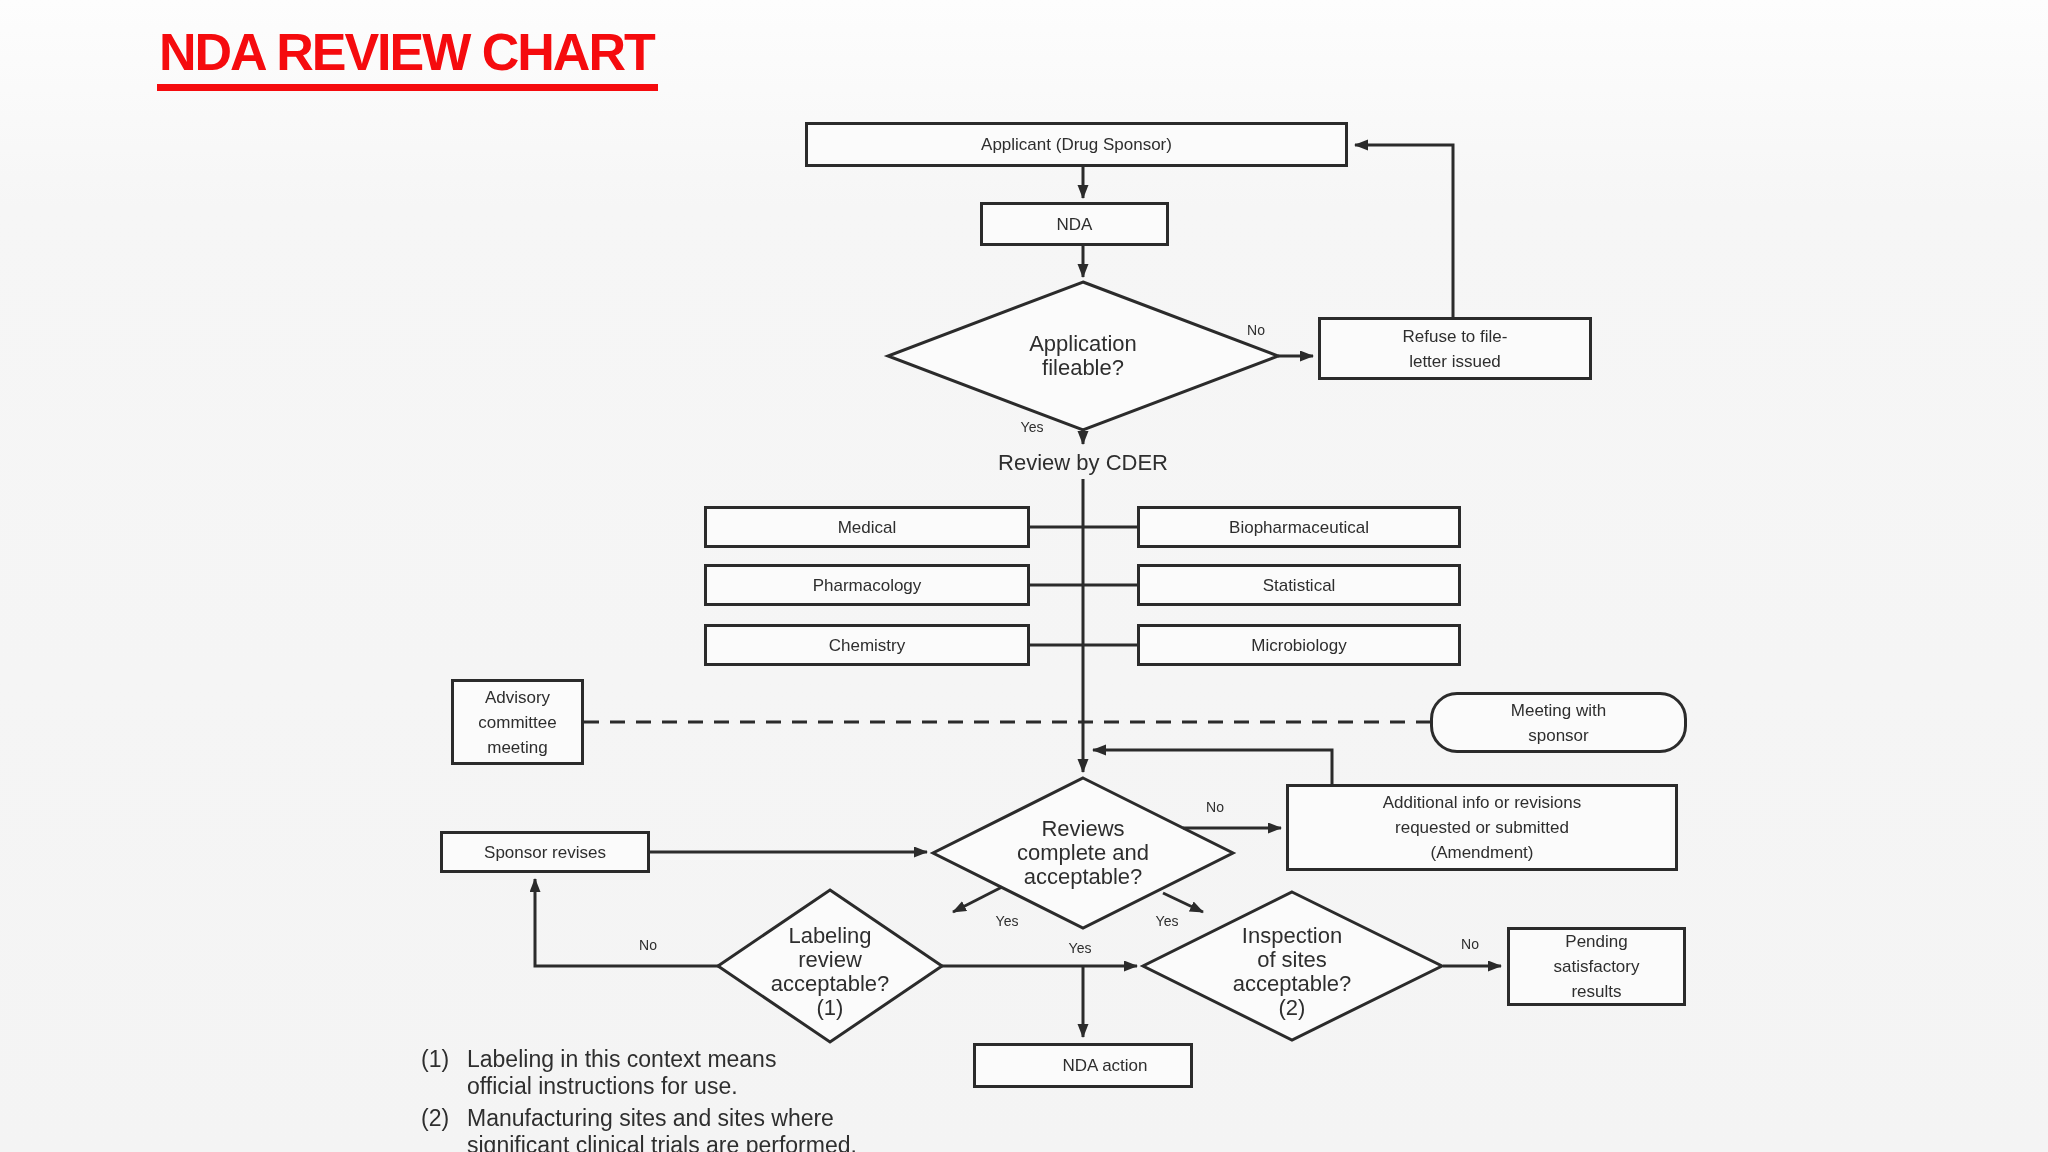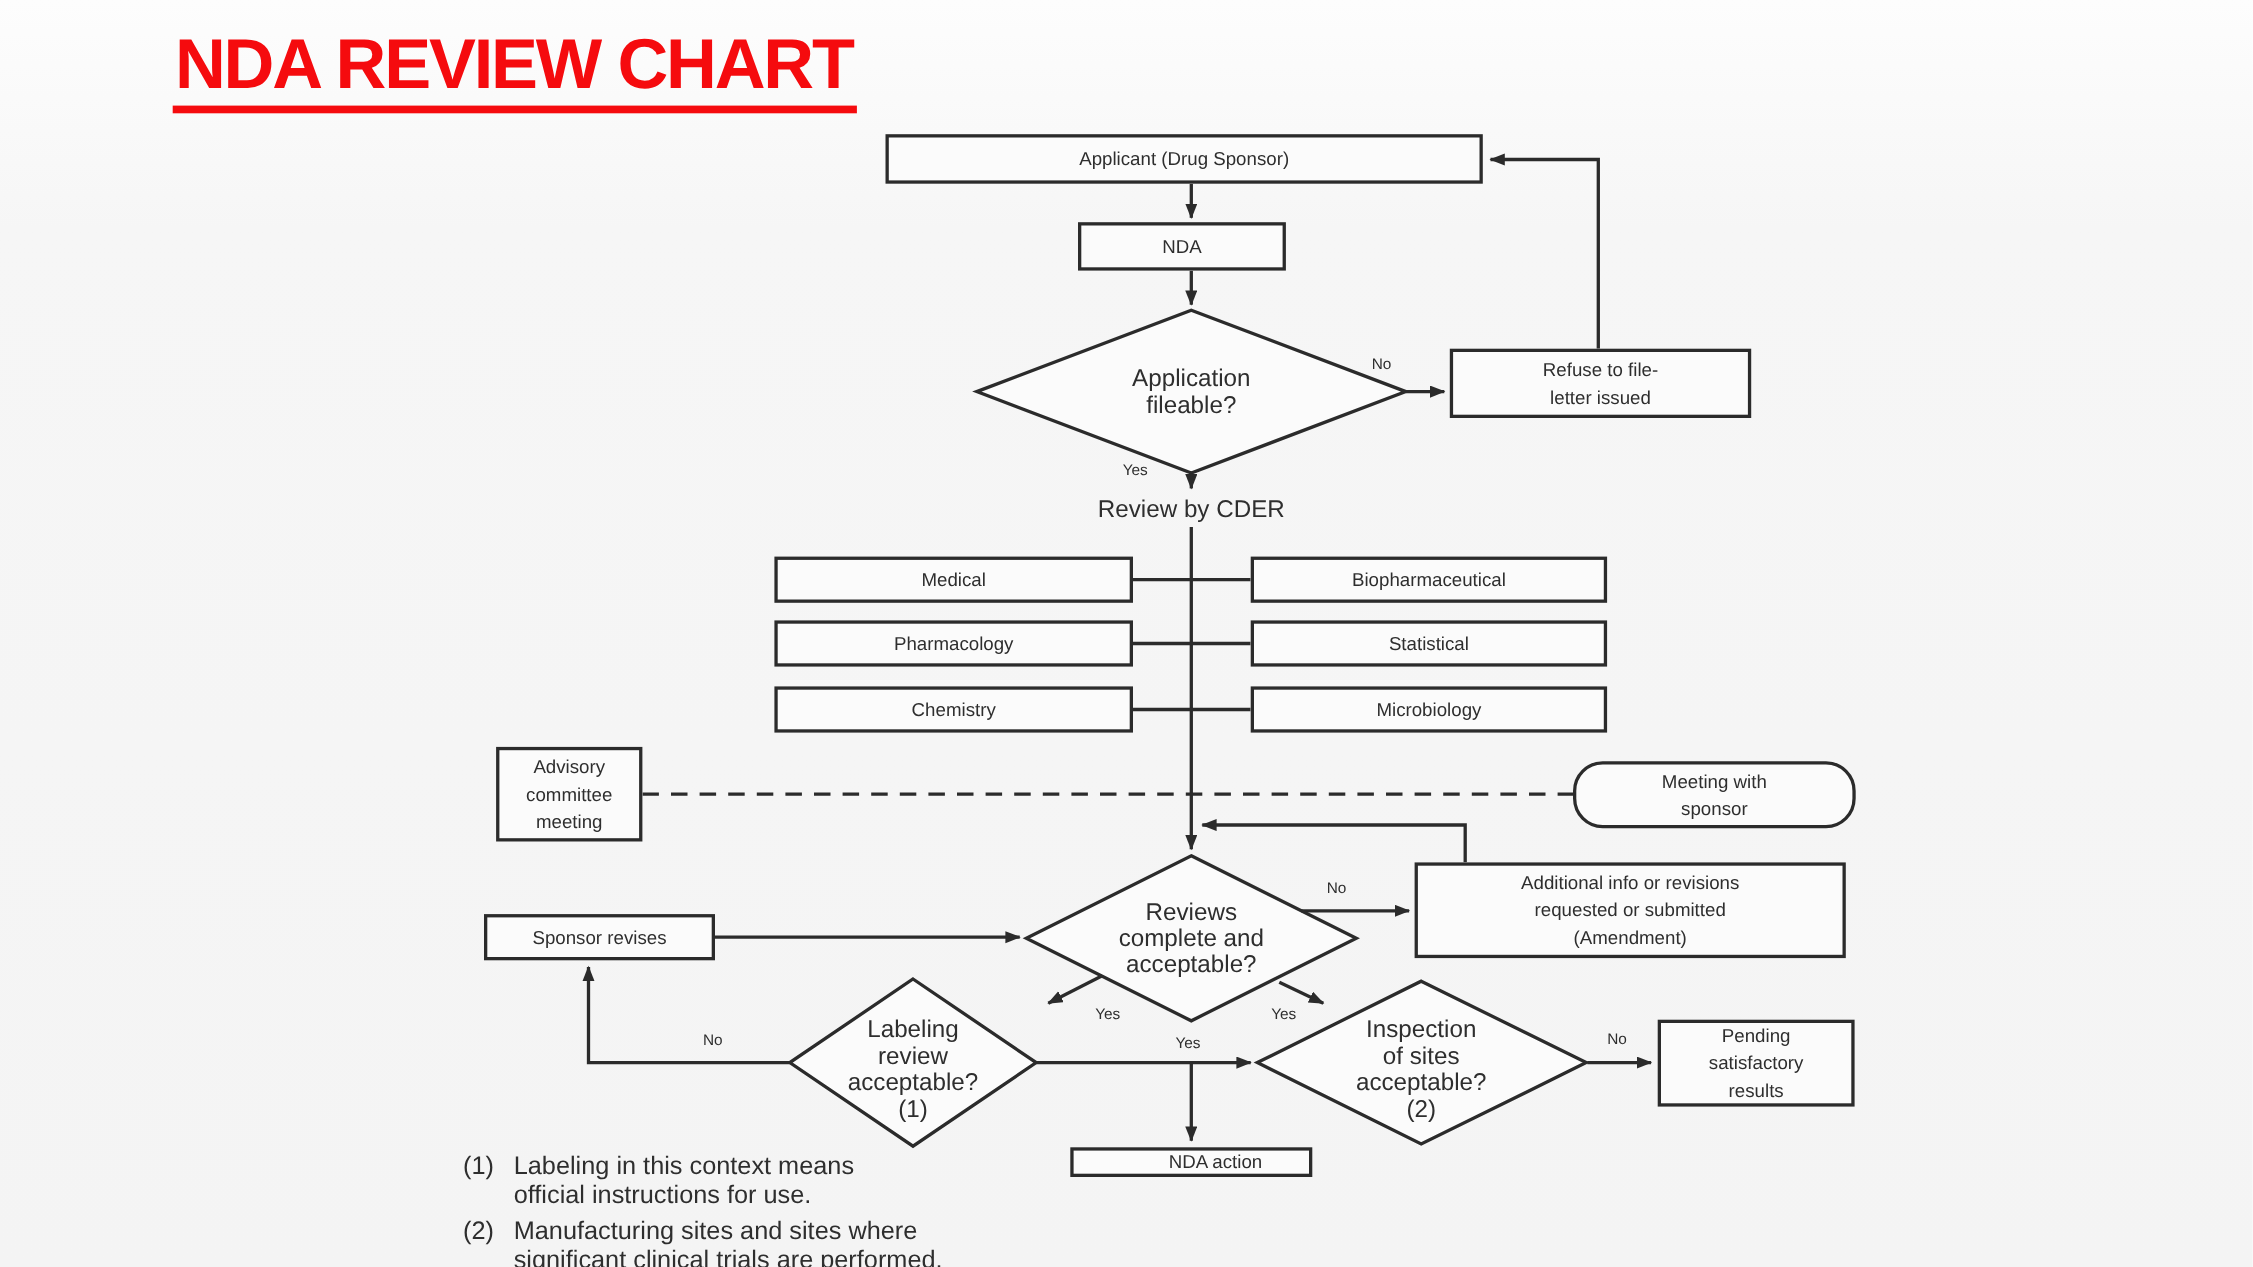--- a/index.html
+++ b/index.html
@@ -12,21 +12,21 @@
     height: 1152px;
     background: linear-gradient(180deg, #fdfdfd 0%, #f6f6f6 18%, #f4f4f4 100%);
     overflow: hidden;
     color: #2b2b2b;
   }
 
   #title {
     position: absolute;
     left: 157px;
     top: 26px;
-    font-size: 64px;
+    font-size: 52px;
     font-weight: bold;
     letter-spacing: -2px;
     color: #f50b0e;
     border-bottom: 7px solid #f50b0e;
     padding: 0 4px 6px 2px;
     line-height: 1.0;
     white-space: nowrap;
   }
 
   svg.canvas {
@@ -149,21 +149,21 @@
 
   <div class="node" style="left:1430px; top:692px; width:257px; height:61px;border-radius:27px;">Meeting with
 sponsor</div>
 
   <div class="node" style="left:1286px; top:784px; width:392px; height:87px;">Additional info or revisions
 requested or submitted
 (Amendment)</div>
 
   <div class="node" style="left:440px; top:831px; width:210px; height:42px;">Sponsor revises</div>
 
-  <div class="node" style="left:973px; top:1043px; width:220px; height:27px;padding-left:44px;">NDA action</div>
+  <div class="node" style="left:973px; top:1043px; width:220px; height:45px;padding-left:44px;">NDA action</div>
 
   <div class="node" style="left:1507px; top:927px; width:179px; height:79px;">Pending
 satisfactory
 results</div>
 
   <div class="dlabel" style="left:1083px; top:356px;">Application
 fileable?</div>
 
   <div class="dlabel" style="left:1083px; top:853px;">Reviews
 complete and

